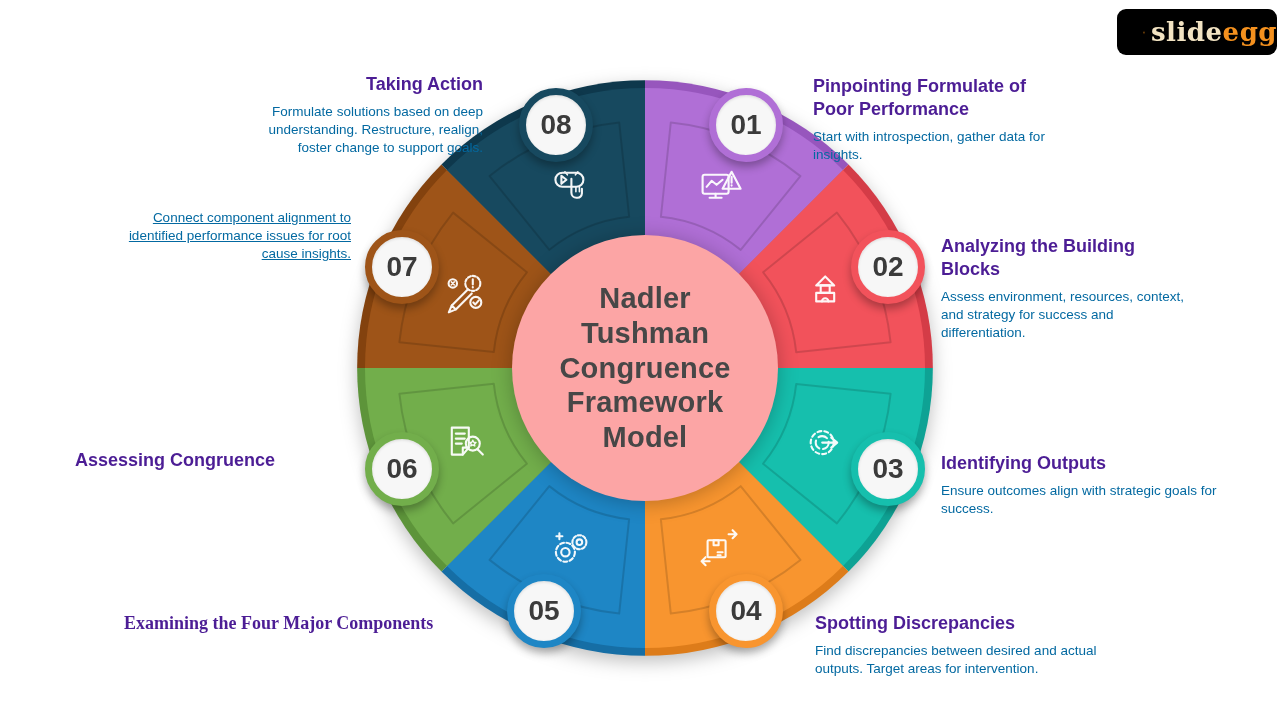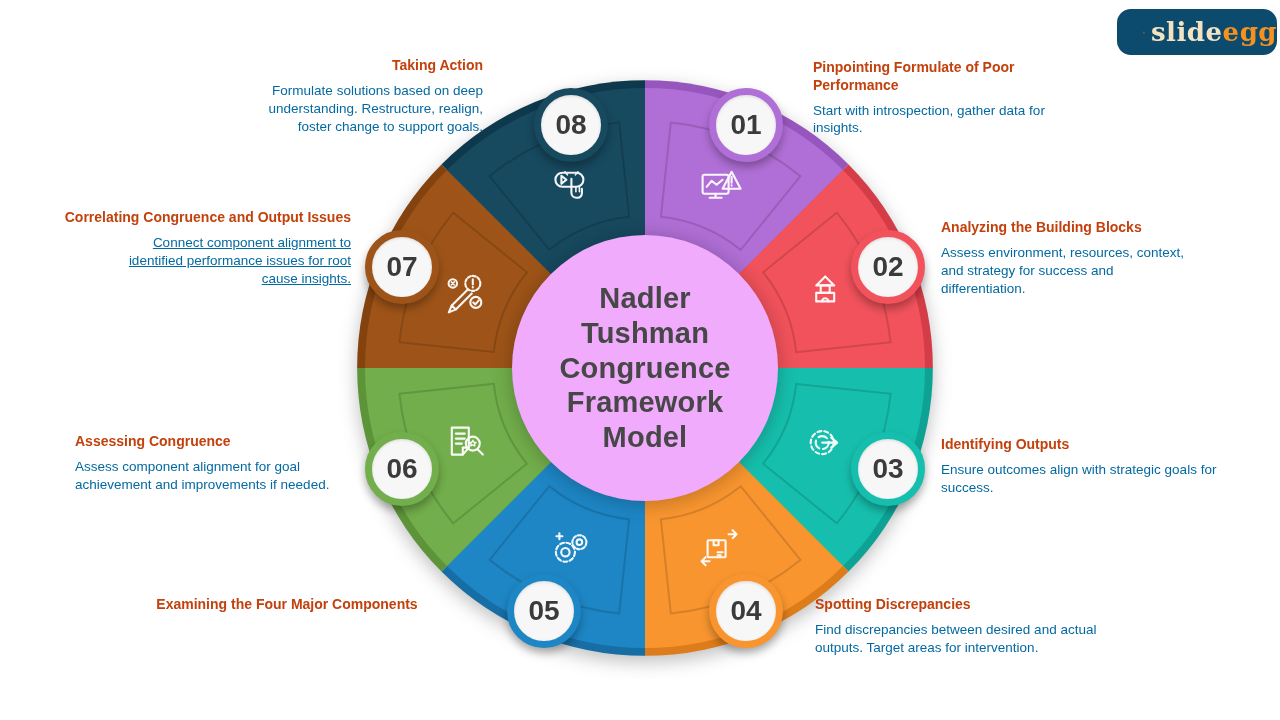--- a/index.html
+++ b/index.html
@@ -9,57 +9,57 @@
     font-family:"Liberation Sans", sans-serif;
   }
   
   .wheel-svg{
     position:absolute;left:335px;top:58px;width:620px;height:620px;
     filter:drop-shadow(0 6px 9px rgba(0,0,0,0.25));
   }
   
   .center-circle{
     position:absolute;left:512px;top:235px;width:266px;height:266px;
-    background:#f0abfc;border-radius:50%;
+    background:#fca5a5;border-radius:50%;
     box-shadow:0 2px 20px rgba(0,0,0,0.25);
     display:flex;align-items:center;justify-content:center;text-align:center;
   }
   .center-title{
     font-size:29px;font-weight:700;color:#474747;line-height:1.2;
     white-space:pre-line;letter-spacing:0.2px;
   }
   
   .badge{
     position:absolute;width:60px;height:60px;border-radius:50%;
     background:#f7f7f7;border:7px solid #999;
     box-shadow:0 5px 9px rgba(0,0,0,0.3), inset 0 1px 3px rgba(0,0,0,0.12);
     display:flex;align-items:center;justify-content:center;
   }
   .badge span{font-size:28px;font-weight:700;color:#3b3b3b;}
   .b1{left:709px;top:88px;}  .b2{left:851px;top:230px;}
   .b3{left:851px;top:432px;} .b4{left:709px;top:574px;}
   .b5{left:507px;top:574px;} .b6{left:365px;top:432px;}
-  .b7{left:365px;top:230px;} .b8{left:534px;top:88px;}
+  .b7{left:365px;top:230px;} .b8{left:519px;top:88px;}
   
   .tblock{position:absolute;}
-  .tblock h3{font-size:14px;font-weight:700;color:#c2410c;margin:0 0 7px 0;line-height:1.27;}
+  .tblock h3{font-size:18px;font-weight:700;color:#4c1d95;margin:16px 0 7px 0;line-height:1.27;}
   .tblock p{font-size:13.5px;color:#0369a1;margin:0;line-height:1.33;}
   .tb1{left:813px;top:59px;width:252px;}
   .tb2{left:941px;top:219px;width:248px;}
   .tb3{left:941px;top:436px;width:286px;}
   .tb4{left:815px;top:596px;width:304px;}
-  .tb5{right:805px;top:596px;width:376px;text-align:center;}
+  .tb5{right:780px;top:596px;width:376px;text-align:left;font-family:Liberation Serif, serif;}
   .tb6{right:929px;top:433px;width:276px;text-align:left;}
   .tb7{right:929px;top:209px;width:288px;text-align:right;}
   .tb7 p{width:254px;margin-left:auto;text-decoration:underline;}
   .tb8{right:797px;top:57px;width:246px;text-align:right;}
   
   .logo{
     position:absolute;left:1117px;top:9px;width:160px;height:46px;
-    background:#0c4a6e;border-radius:14px;
+    background:#000000;border-radius:9px;
     display:flex;align-items:center;padding-left:26px;box-sizing:border-box;gap:6px;
   }
   .logo-text{font-family:"DejaVu Serif", serif;font-size:26px;font-weight:700;letter-spacing:0.5px;}
   .logo-slide{color:#f2e3c2;}
   .logo-egg{color:#f5911e;}
   .wedge-icon{stroke:#ffffff;stroke-width:2.1;fill:none;stroke-linecap:round;stroke-linejoin:round;opacity:0.95;}
 </style>
 </head>
 <body>
 
@@ -206,24 +206,22 @@
 </div>
 <div class="tblock tb4">
   <h3>Spotting Discrepancies</h3>
   <p>Find discrepancies between desired and actual outputs. Target areas for intervention.</p>
 </div>
 <div class="tblock tb5">
   <h3>Examining the Four Major Components</h3>
 </div>
 <div class="tblock tb6">
   <h3>Assessing Congruence</h3>
-  <p>Assess component alignment for goal achievement and improvements if needed.</p>
 </div>
 <div class="tblock tb7">
-  <h3>Correlating Congruence and Output Issues</h3>
   <p>Connect component alignment to identified performance issues for root cause insights.</p>
 </div>
 <div class="tblock tb8">
   <h3>Taking Action</h3>
   <p>Formulate solutions based on deep understanding. Restructure, realign, foster change to support goals.</p>
 </div>
 
 <div class="logo">
   <svg width="27" height="33" viewBox="0 0 27 33">
     <rect x="1" y="1" width="25" height="31" rx="3" fill="none" stroke="#f5911e" stroke-width="1.6"></rect>

